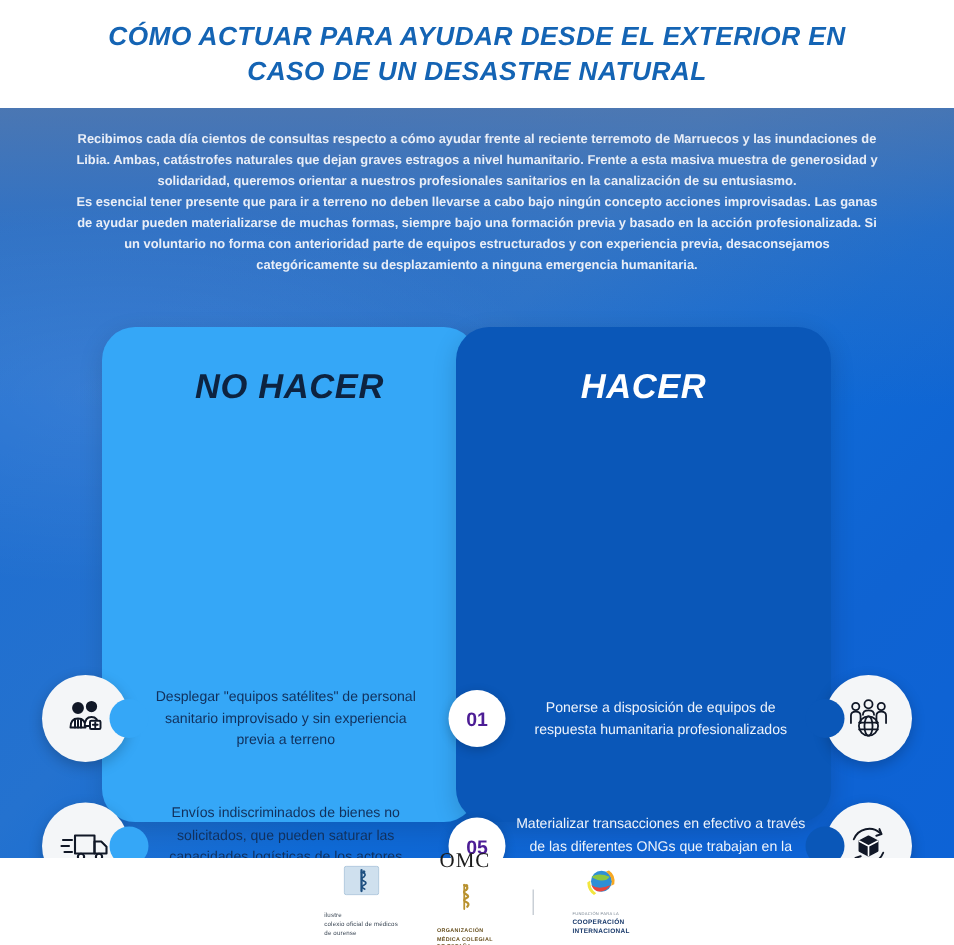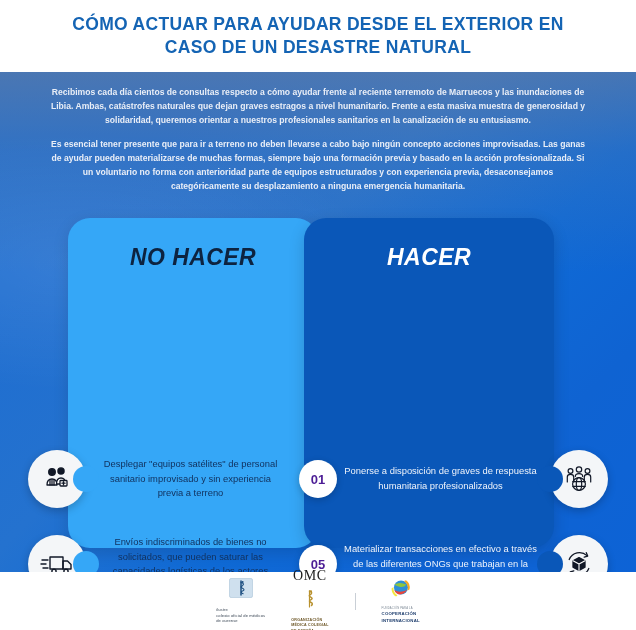--- a/index.html
+++ b/index.html
@@ -24,20 +24,21 @@
   .header {
     position: absolute;
     left: 0; top: 0;
     width: 636px;
     height: 72px;
     background: #ffffff;
     display: flex;
     flex-direction: column;
     align-items: center;
     justify-content: center;
+    font-style: italic;
   }
   .header-title {
     color: #1464b4;
     font-size: 17.5px;
     font-weight: bold;
     letter-spacing: 0.3px;
     line-height: 1.33;
     text-align: center;
     width: 520px;
   }
@@ -77,21 +78,21 @@
     position: absolute;
     left: 48px;
     top: 14px;
     width: 540px;
     text-align: center;
     color: #e9eef7;
     font-size: 8.6px;
     line-height: 1.62;
     font-weight: bold;
   }
-  .intro p + p { margin-top: 10px; }
+  .intro p + p { }
 
   
   .panels {
     position: absolute;
     left: 0; top: 146px;
     width: 636px;
     height: 336px;
   }
 
   .panel {
@@ -298,21 +299,21 @@
               <rect x="19" y="17.5" width="7" height="5.5" rx="0.8" fill="#ffffff"></rect>
               <path d="M22.5 18.6 v3.3 M20.9 20.2 h3.2"></path>
             </g>
           </svg>
         </div>
 
         <div class="row-text text-left">Desplegar "equipos satélites" de personal sanitario improvisado y sin experiencia previa a terreno</div>
 
         <div class="badge">01</div>
 
-        <div class="row-text text-right">Ponerse a disposición de graves de respuesta humanitaria profesionalizados</div>
+        <div class="row-text text-right">Ponerse a disposición de equipos de respuesta humanitaria profesionalizados</div>
 
         <div class="bubble bubble-right">
           <svg width="32" height="32" viewBox="0 0 32 32">
             <g fill="none" stroke="#111827" stroke-width="1.2" stroke-linecap="round" stroke-linejoin="round">
               <circle cx="7.5" cy="8" r="2.4"></circle>
               <path d="M4.3 19 v-5 q0-2.6 3.2-2.6 q3.2 0 3.2 2.6 v5"></path>
               <circle cx="24.5" cy="8" r="2.4"></circle>
               <path d="M21.3 19 v-5 q0-2.6 3.2-2.6 q3.2 0 3.2 2.6 v5"></path>
               <circle cx="16" cy="6.5" r="2.7"></circle>
               <path d="M12.3 13.5 q0-2.9 3.7-2.9 q3.7 0 3.7 2.9"></path>

